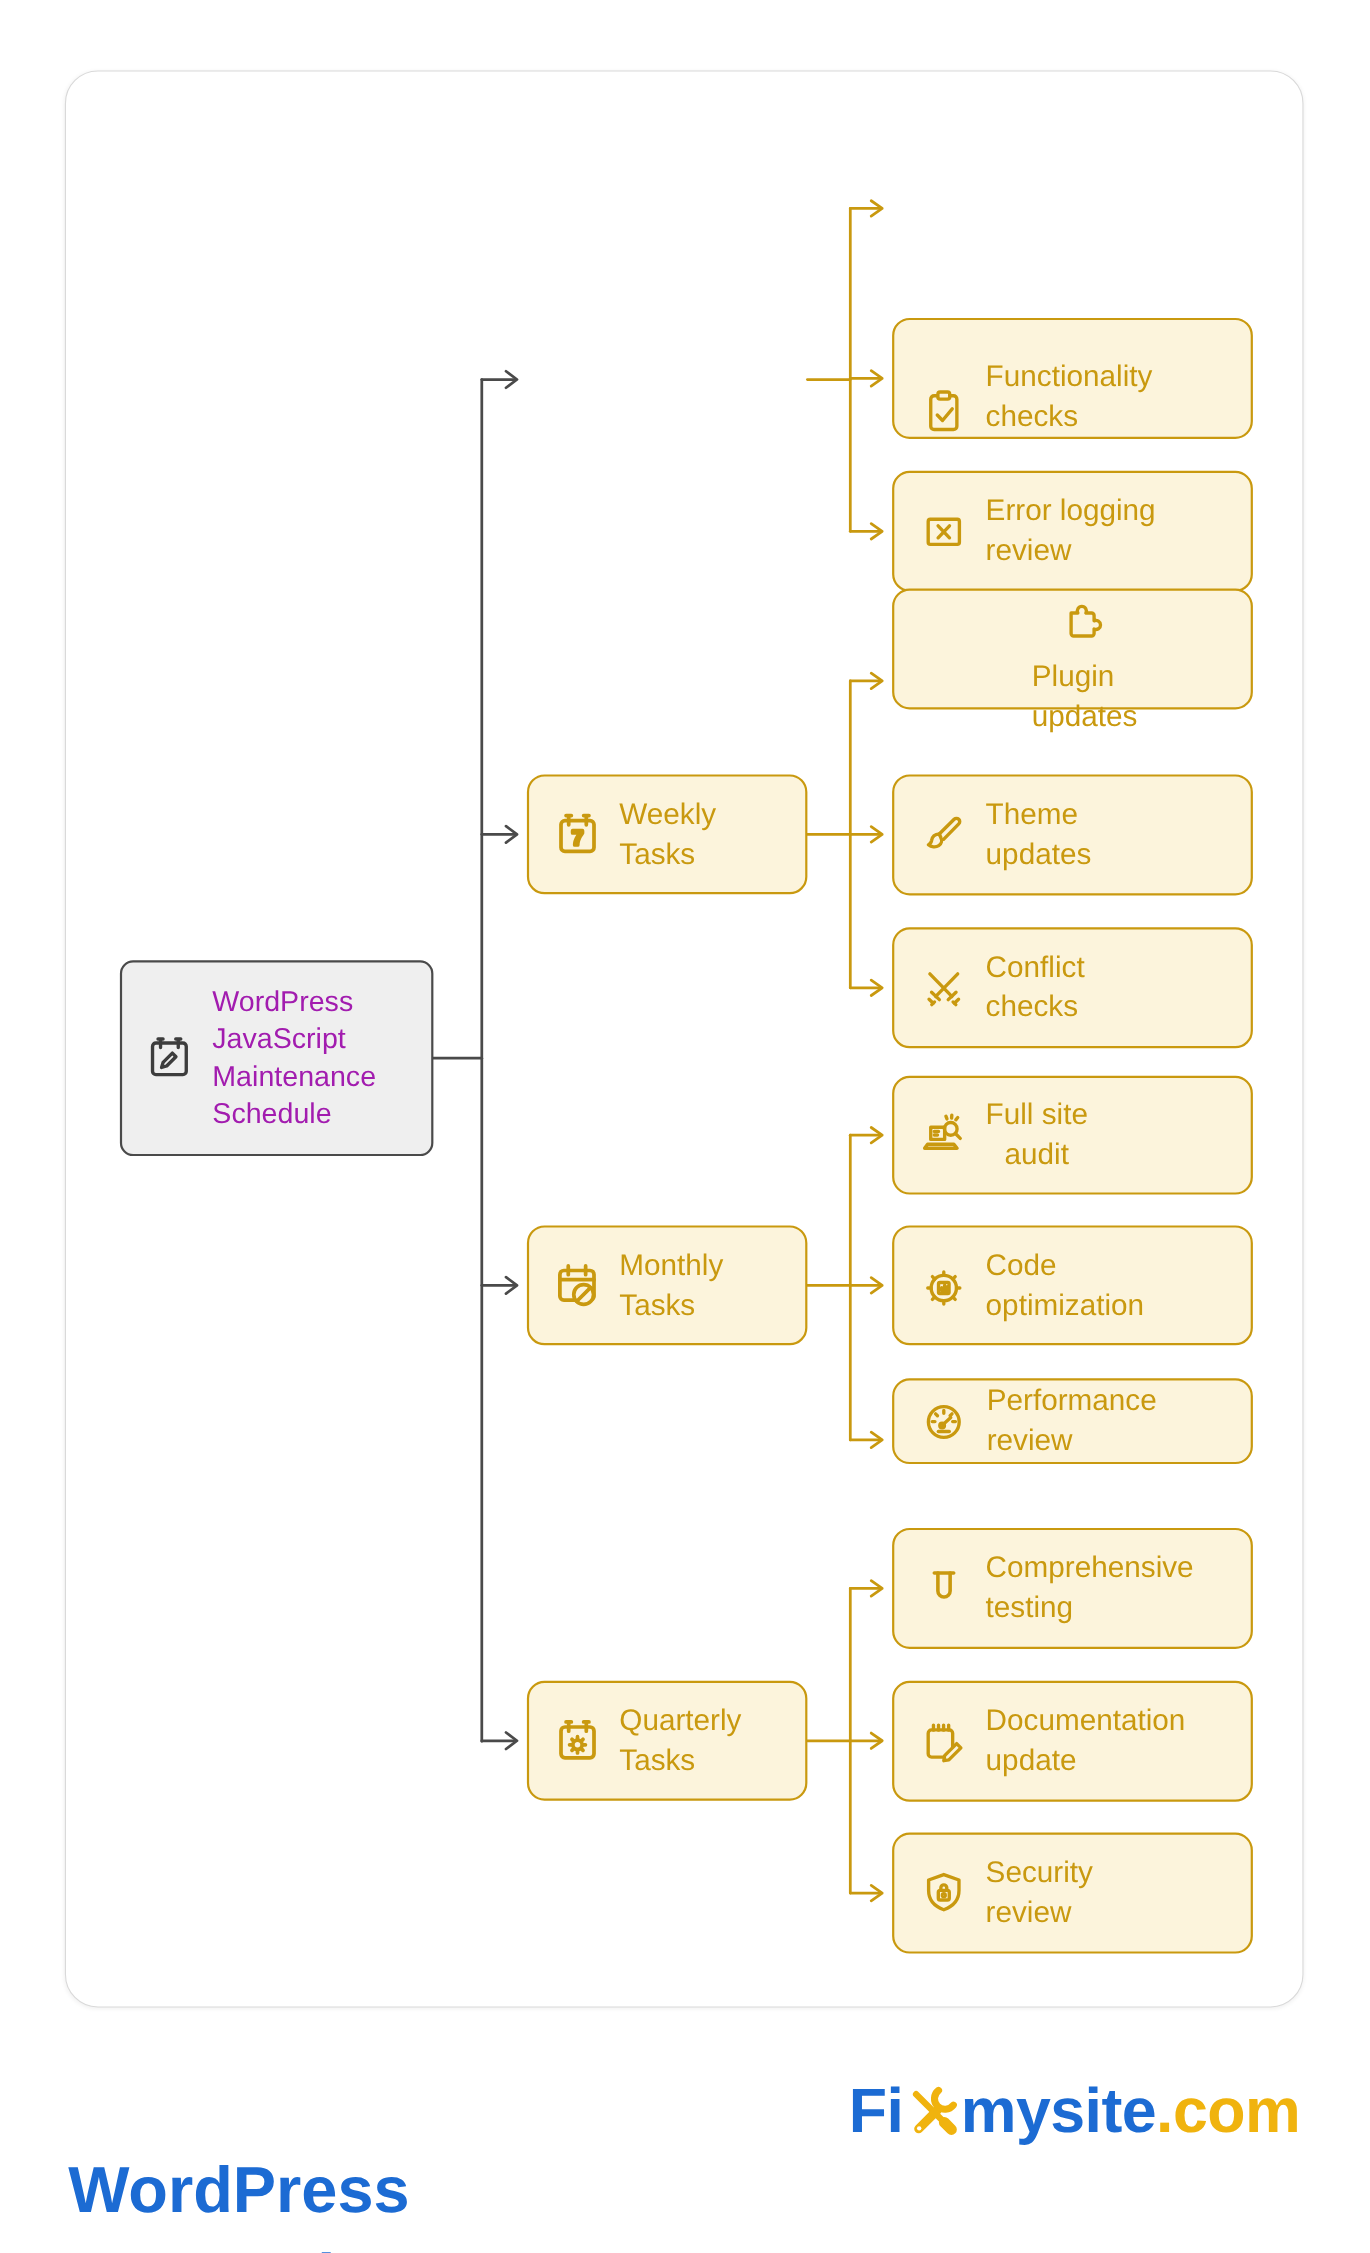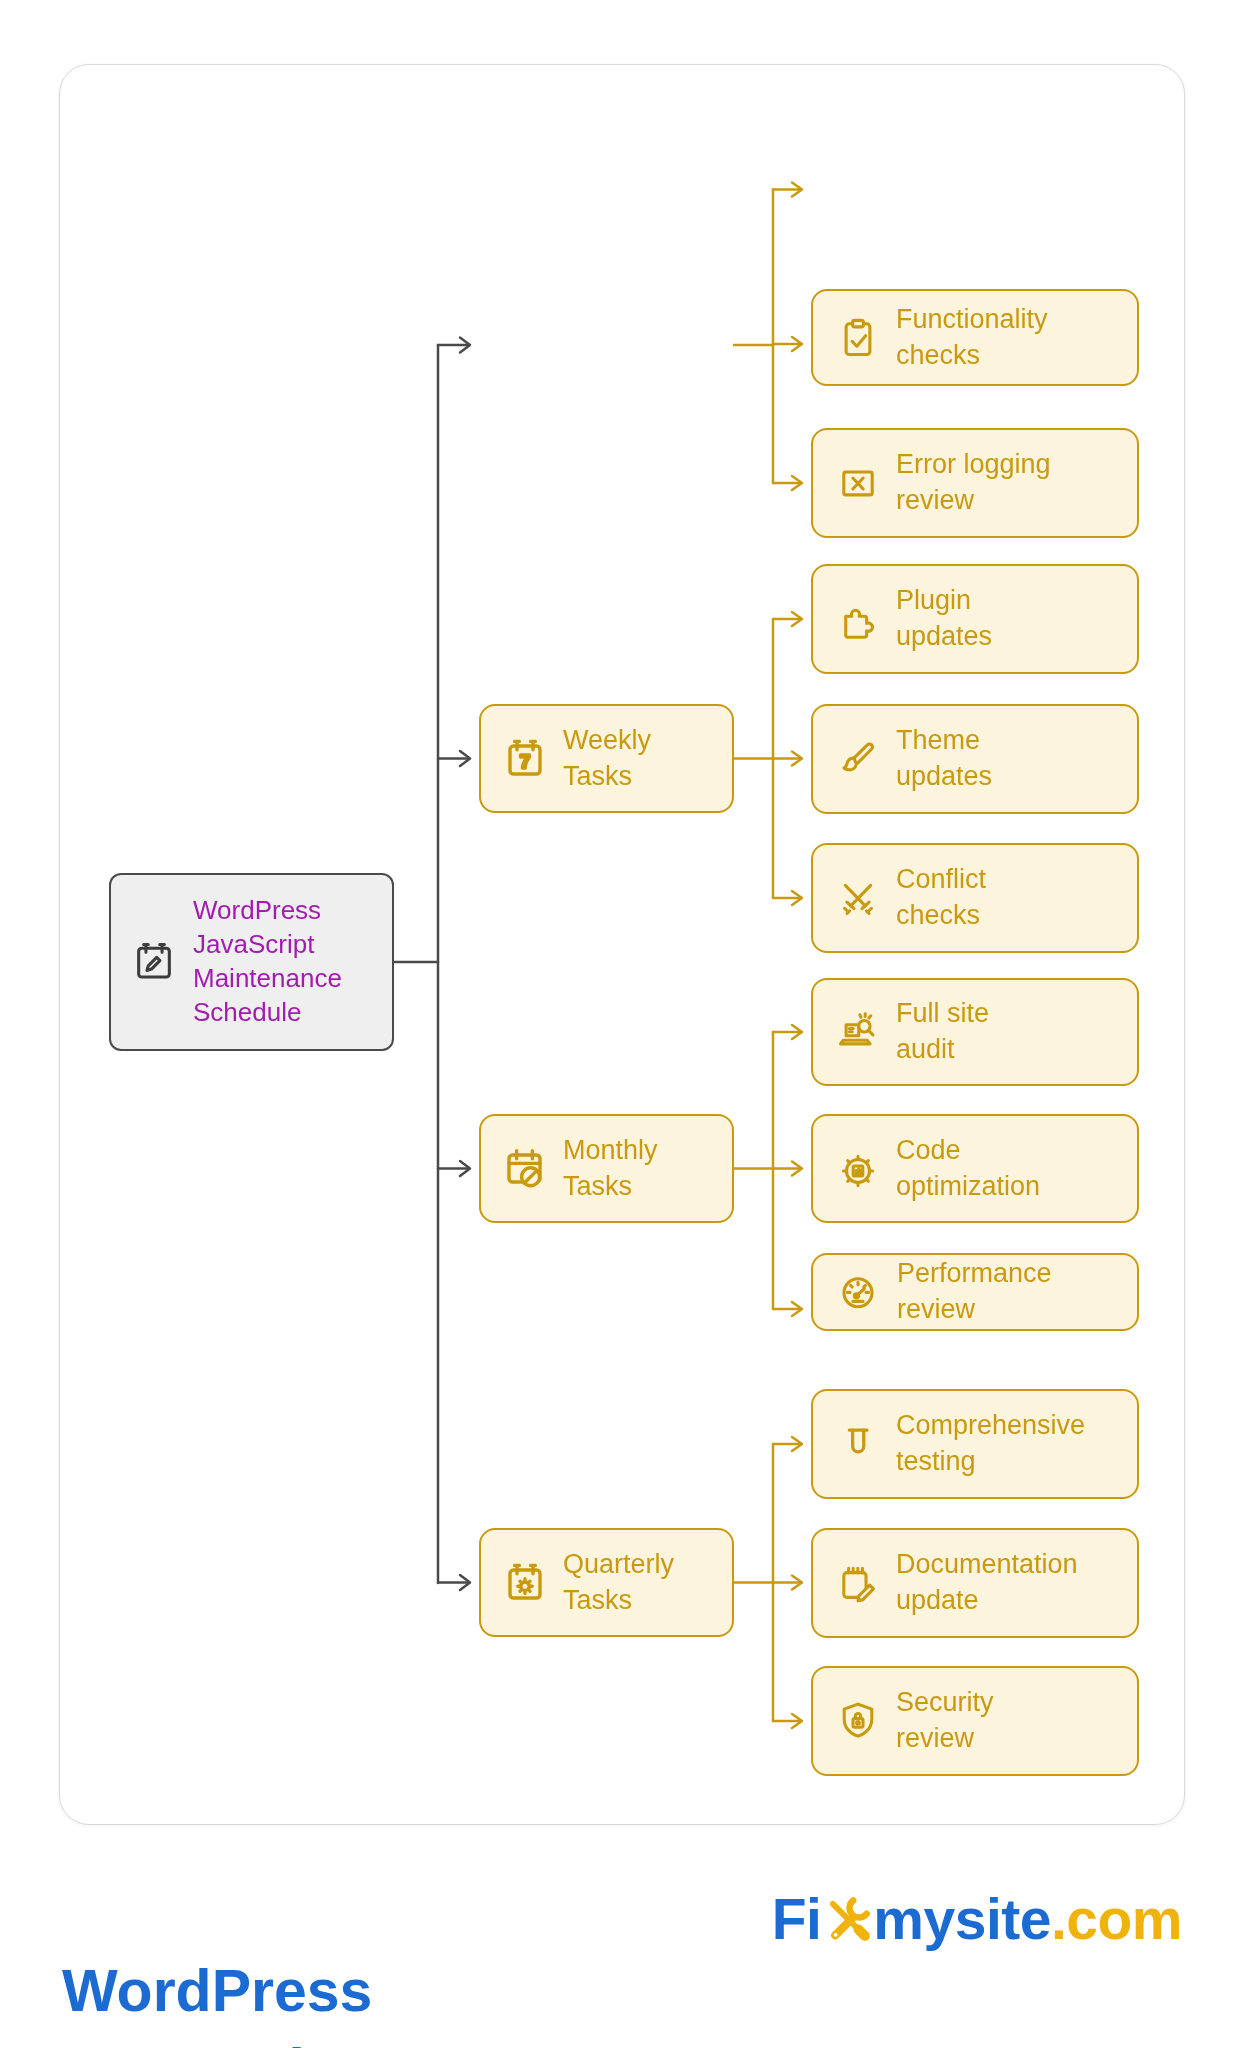--- a/index.html
+++ b/index.html
@@ -139,39 +139,39 @@
     <svg class="icon" width="48" height="48" viewBox="0 0 24 24" fill="none" stroke-width="1.7" stroke-linecap="round" stroke-linejoin="round">
       <rect x="4.5" y="5.5" width="15" height="14" rx="1.8"></rect>
       <path d="M6.8 3.2h2.4M14.8 3.2h2.4M8 3.2v4.2M16 3.2v4.2"></path>
       <circle cx="12" cy="13.6" r="2.1"></circle>
       <path d="M12 9.9v1.1M12 16.2v1.1M15.6 13.6h-1.1M9.5 13.6H8.4M14.5 11.1l-.8.8M10.3 15.3l-.8.8M14.5 16.1l-.8-.8M10.3 11.9l-.8-.8"></path>
     </svg>
     <div class="label">Quarterly
 Tasks</div>
   </div>
 
-  <div class="node gold leaf" style="top:224px;height:97px;">
+  <div class="node gold leaf" style="top:224px;height:110px;align-items:flex-end;">
     <svg class="icon" width="46" height="46" viewBox="0 0 24 24" fill="none" stroke-width="1.6" stroke-linecap="round" stroke-linejoin="round">
       <rect x="5.8" y="4.6" width="12.4" height="16" rx="1.6"></rect>
       <rect x="9.2" y="2.8" width="5.6" height="3.4" rx="1" fill="#FCF4DC"></rect>
       <path d="M8.9 13.7l2.5 2.6 4.6-5.5"></path>
     </svg>
     <div class="label">Functionality
 checks</div>
   </div>
   <div class="node gold leaf" style="top:363px;height:110px;">
     <svg class="icon" width="46" height="46" viewBox="0 0 24 24" fill="none" stroke-width="1.6" stroke-linecap="round" stroke-linejoin="round">
       <rect x="4.6" y="6.3" width="14.8" height="11.9" rx="1"></rect>
       <path d="M9.3 9.4l5.4 5.7M14.7 9.4l-5.4 5.7"></path>
     </svg>
     <div class="label">Error logging
 review</div>
   </div>
 
-  <div class="node gold leaf" style="top:499px;height:110px;">
+  <div class="node gold leaf" style="top:470px;height:110px;flex-direction:column;">
     <svg class="icon" width="46" height="46" viewBox="0 0 24 24" fill="none" stroke-width="1.6" stroke-linecap="round" stroke-linejoin="round">
       <path d="M5.6 10.6h3.2a2.15 2.15 0 1 1 3.8 0h2.7a1.2 1.2 0 0 1 1.2 1.2v2.5a2.15 2.15 0 1 1 0 3.9v2.1a1.2 1.2 0 0 1-1.2 1.2H6.8a1.2 1.2 0 0 1-1.2-1.2z"></path>
     </svg>
     <div class="label">Plugin
 updates</div>
   </div>
   <div class="node gold leaf" style="top:639px;height:110px;">
     <svg class="icon" width="46" height="46" viewBox="0 0 24 24" fill="none" stroke-width="1.6" stroke-linecap="round" stroke-linejoin="round">
       <path d="M11.9 14.1l7.2-7.3a1.55 1.55 0 0 0-2.2-2.2l-7.3 7.2"></path>
       <path d="M9.9 11.5c-2 .1-3.4 1.2-3.7 3.2-.2 1-.6 1.6-1.5 2 1.3 1.1 3.5 1.3 4.9.4 1.4-.9 1.7-2.5 1-3.8z"></path>
@@ -183,21 +183,21 @@
     <svg class="icon" width="46" height="46" viewBox="0 0 24 24" fill="none" stroke-width="1.6" stroke-linecap="round" stroke-linejoin="round">
       <path d="M5.4 5.4l10.4 10.7M18.6 5.4L8.2 16.1"></path>
       <path d="M14.1 17.6l3.7-3.5M6.2 14.1l3.7 3.5"></path>
       <path d="M17 19.3l2-1.9M5 17.4l2 1.9"></path>
       <path d="M16.4 18.7l1.3 1.3M7.6 18.7l-1.3 1.3"></path>
     </svg>
     <div class="label">Conflict
 checks</div>
   </div>
 
-  <div class="node gold leaf" style="top:913px;height:108px;">
+  <div class="node gold leaf" style="top:913px;height:108px;text-align:center;">
     <svg class="icon" width="46" height="46" viewBox="0 0 24 24" fill="none" stroke-width="1.6" stroke-linecap="round" stroke-linejoin="round">
       <path d="M5.8 8.2h6.6v5.8H5.8z"></path>
       <path d="M7.5 10.2h2M7.5 11.9h1.5"></path>
       <path d="M4.3 16.3h12.5l1.5 1.9H2.9z"></path>
       <circle cx="15.3" cy="9" r="3"></circle>
       <path d="M17.5 11.2l2.3 2.3"></path>
       <path d="M13.5 4.3l-.5-1.3M15.7 3.9l.1-1.4M17.7 4.7l.9-1.1"></path>
     </svg>
     <div class="label">Full site
 audit</div>

